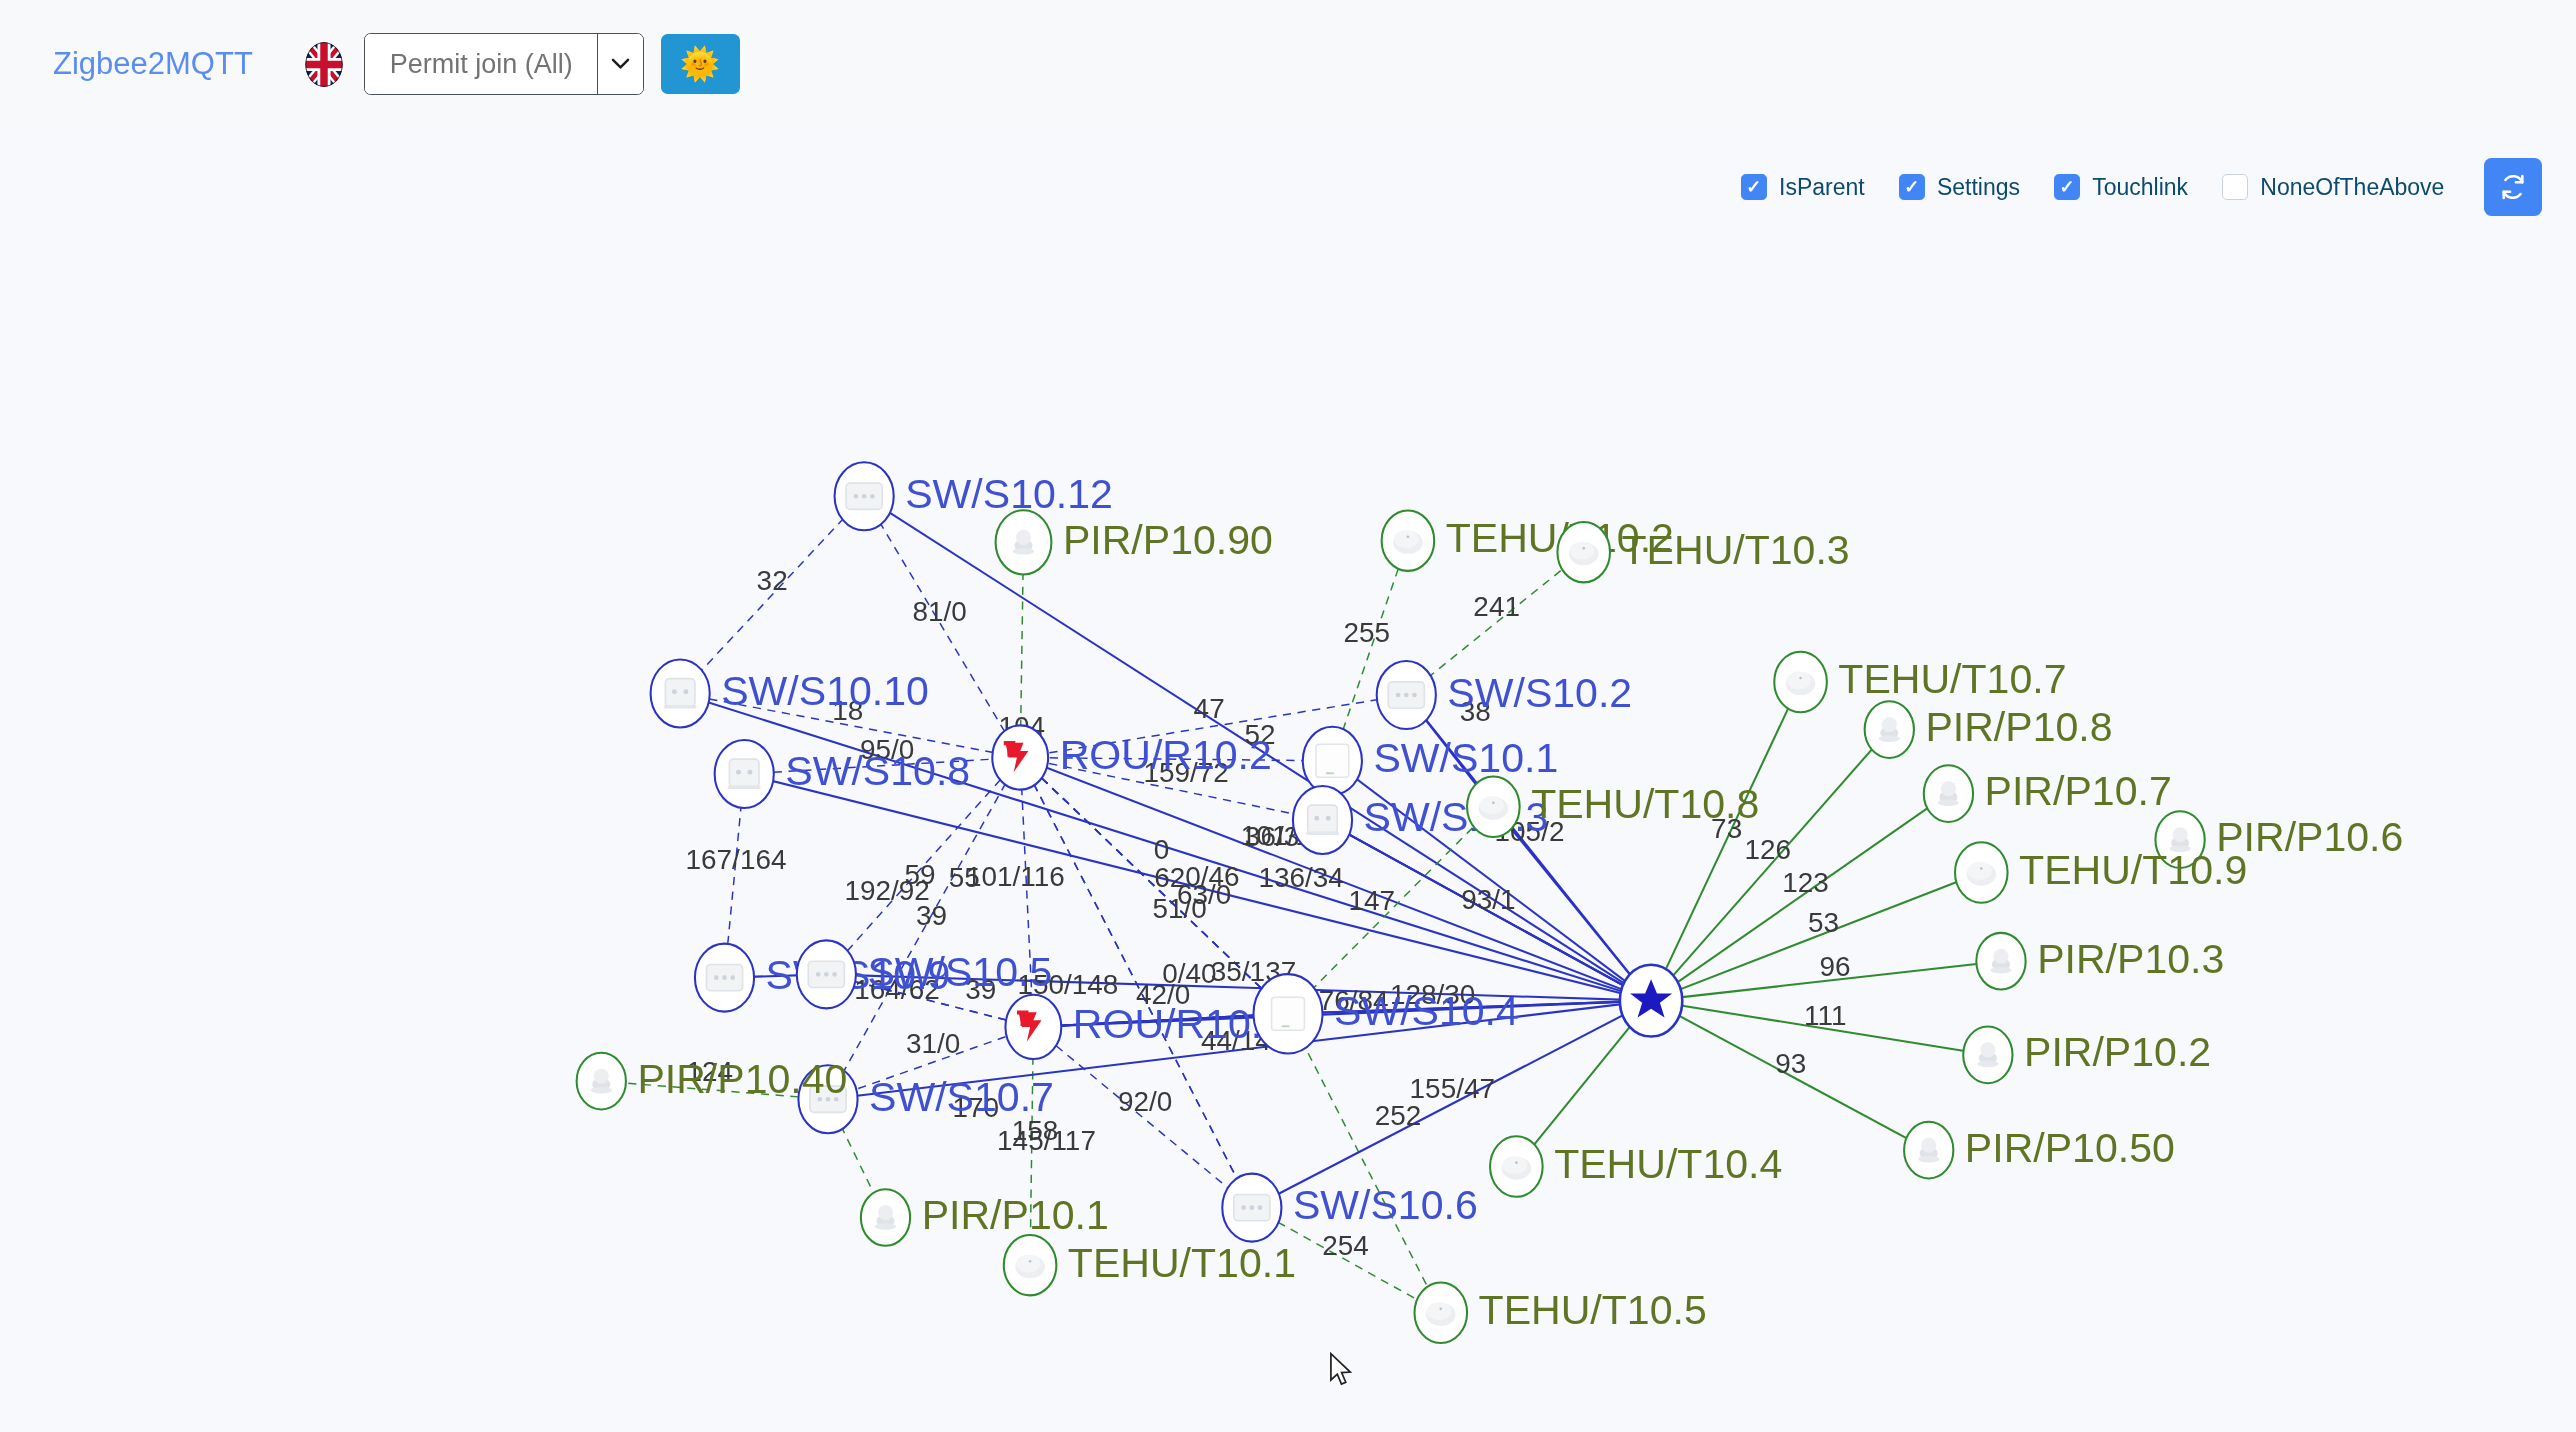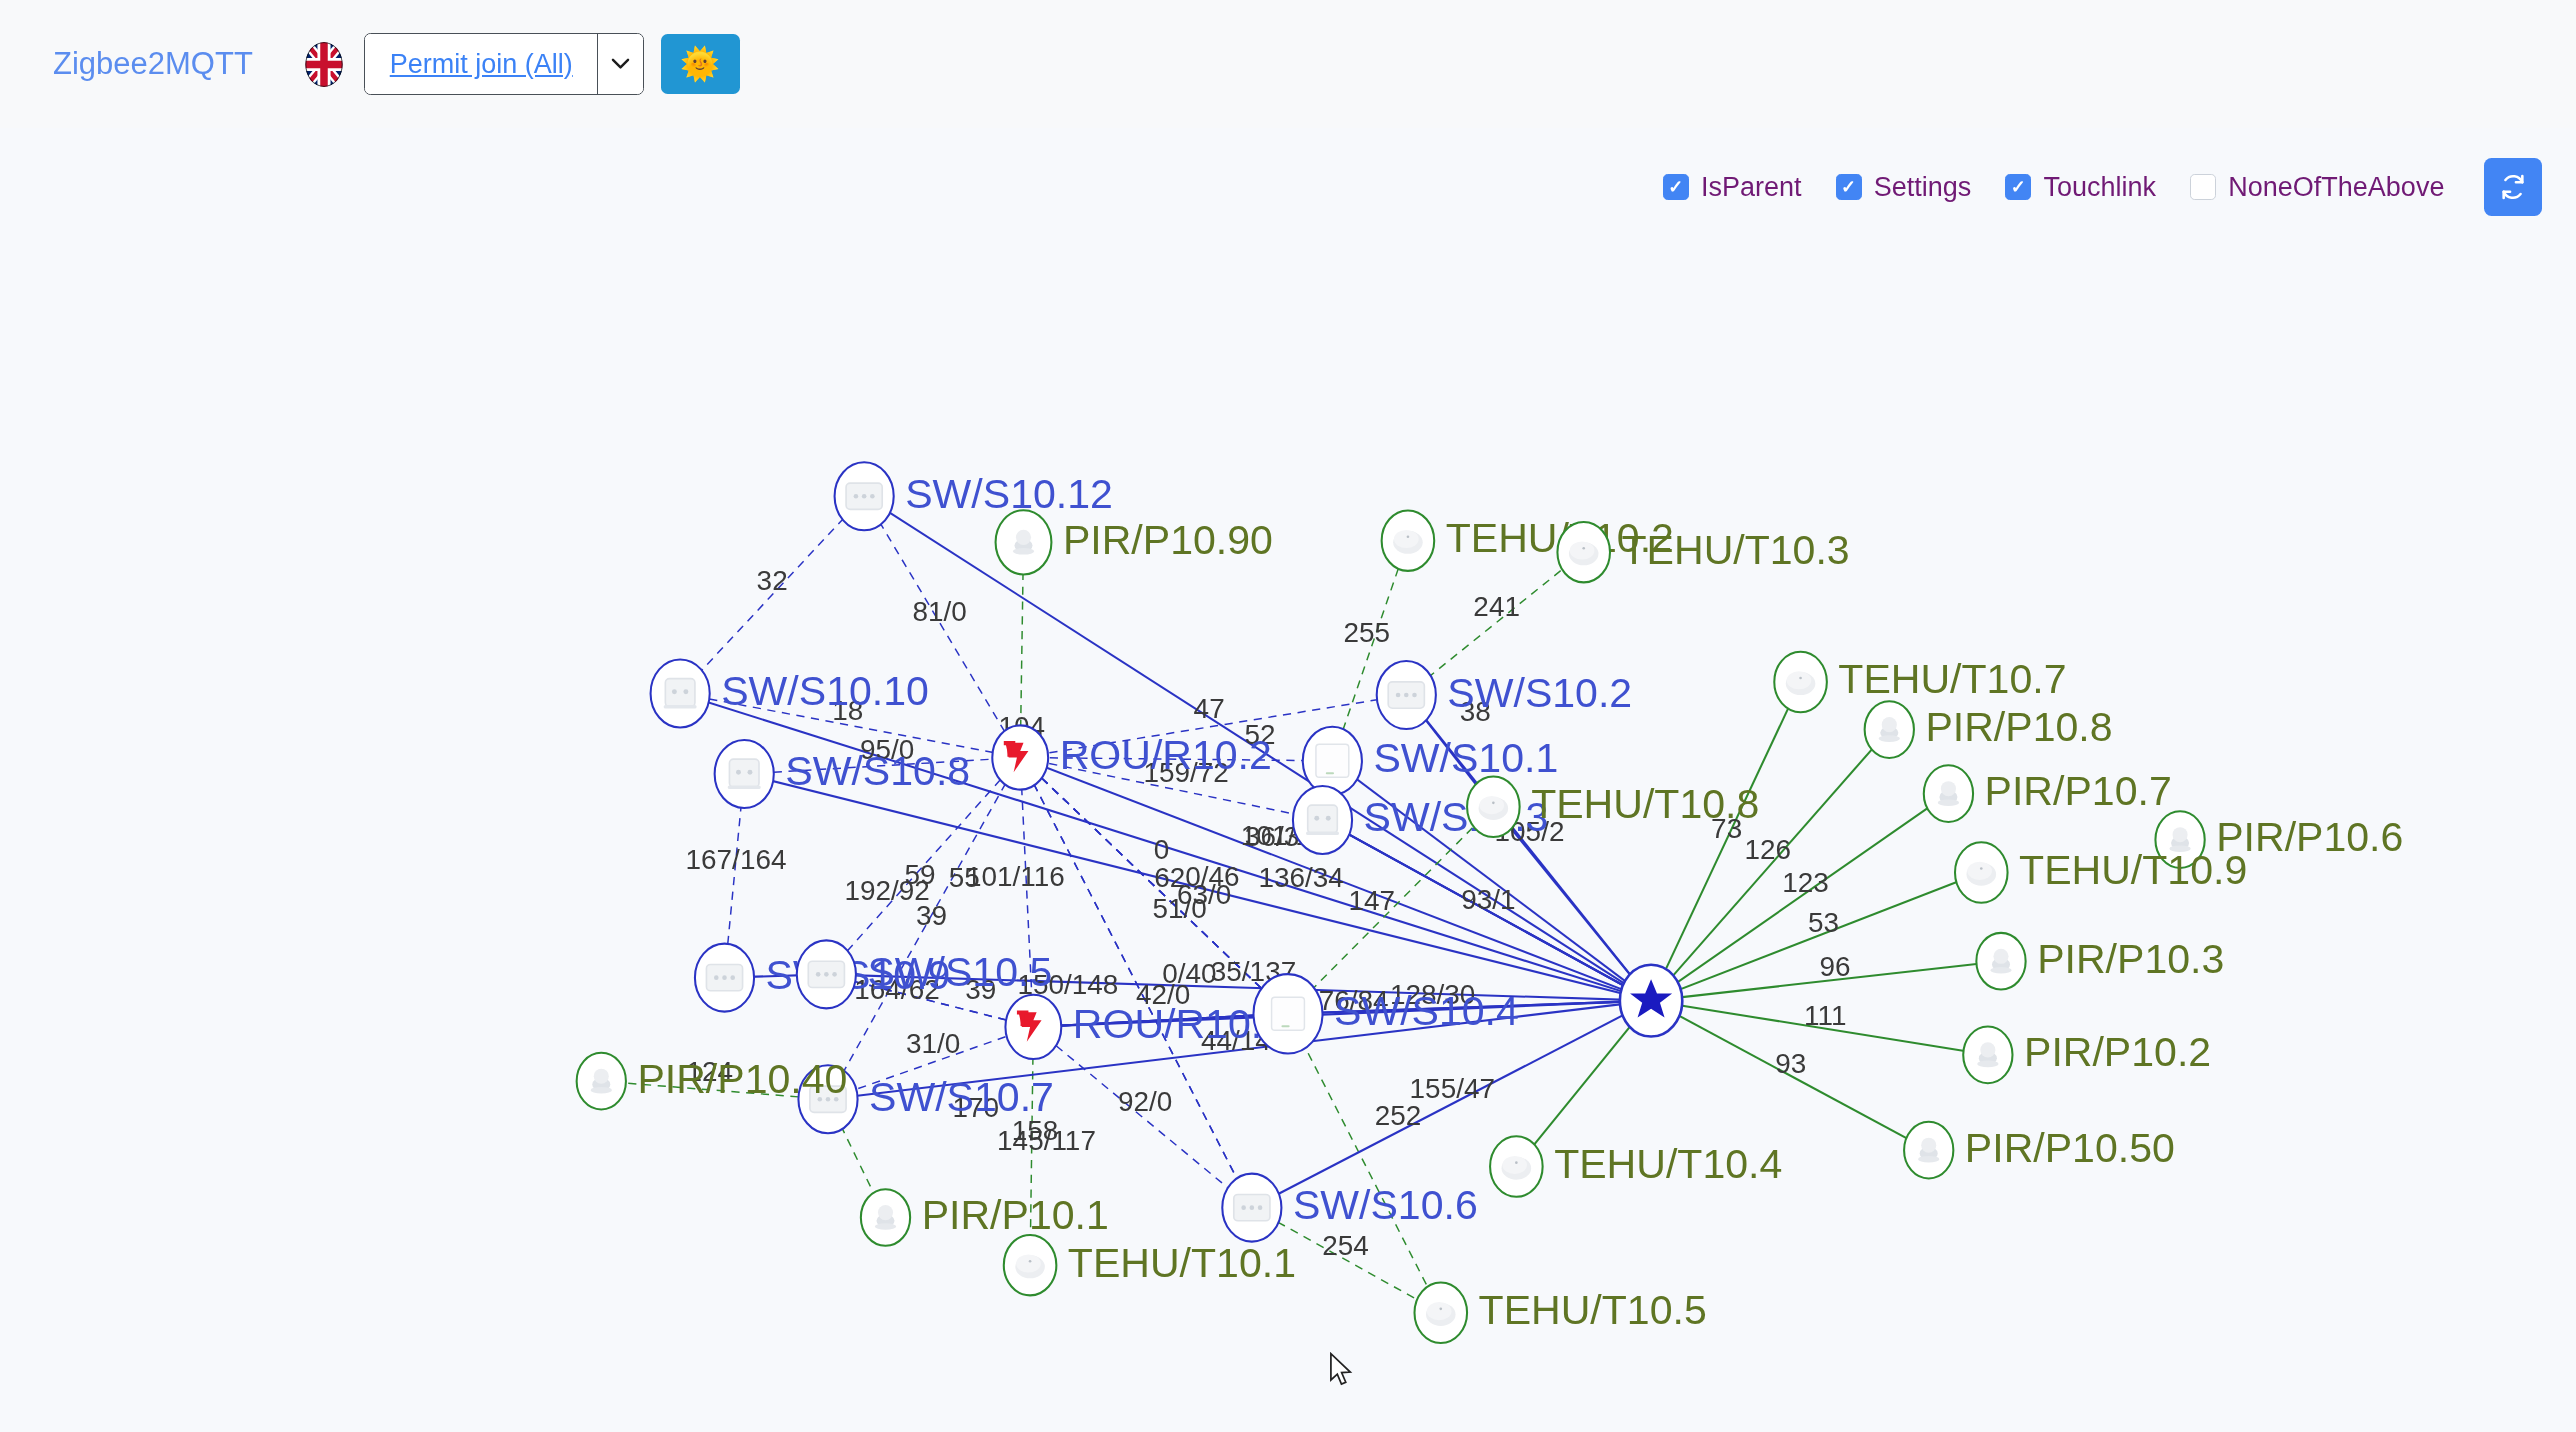--- a/index.html
+++ b/index.html
@@ -36,22 +36,22 @@
     flex:0 0 auto;
   }
 
   .permit-group{
     display:flex;align-items:stretch;height:60px;
     border:1.4px solid #495057;border-radius:6.6px;overflow:hidden;
     background:#fff;
   }
   .permit-main{
     display:flex;align-items:center;justify-content:center;
-    padding:0 24.5px;font-size:27px;color:#3b82f6;
-    white-space:nowrap;cursor:pointer;background:#fff;text-decoration:underline;
+    padding:0 24.5px;font-size:27px;color:#737373;
+    white-space:nowrap;cursor:pointer;background:#fff;
   }
   .permit-caret{
     width:45px;display:flex;align-items:center;justify-content:center;
     border-left:1.4px solid #495057;cursor:pointer;background:#fff;
     font-size:21px;color:#1d1d1d;
   }
   .theme-btn{
     margin-left:17px;width:79px;height:60px;border-radius:6.6px;
     background:#2196d3;display:flex;align-items:center;justify-content:center;
     cursor:pointer;font-size:32px;line-height:1;
@@ -64,21 +64,21 @@
   }
   .chk-wrap{display:flex;align-items:center;margin-right:34px;cursor:pointer;}
   .chk{
     width:26px;height:26px;border-radius:4.7px;
     display:flex;align-items:center;justify-content:center;
     box-sizing:border-box;margin-right:12.2px;flex:0 0 auto;
   }
   .chk.on{background:#4285f4;border:0.9px solid #4285f4;}
   .chk.off{background:#fff;border:1.4px solid #ccd2da;}
   .chk .tick{color:#fff;font-size:18px;line-height:1;font-weight:bold;}
-  .chk-label{font-size:27px;color:#701a75;white-space:nowrap;}
+  .chk-label{font-size:23px;color:#0c4a6e;white-space:nowrap;}
   .refresh-btn{
     width:58px;height:58px;border-radius:7.5px;background:#4285f4;
     display:flex;align-items:center;justify-content:center;cursor:pointer;
     margin-left:5.6px;
   }
 
   
   .graph{position:absolute;left:0;top:128px;width:2576px;height:1305px;}
   .graph svg{display:block;}
 

